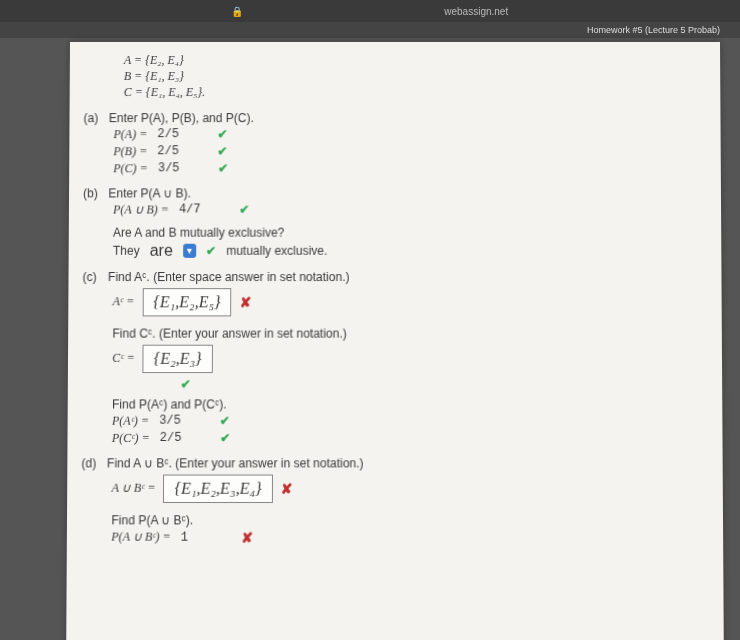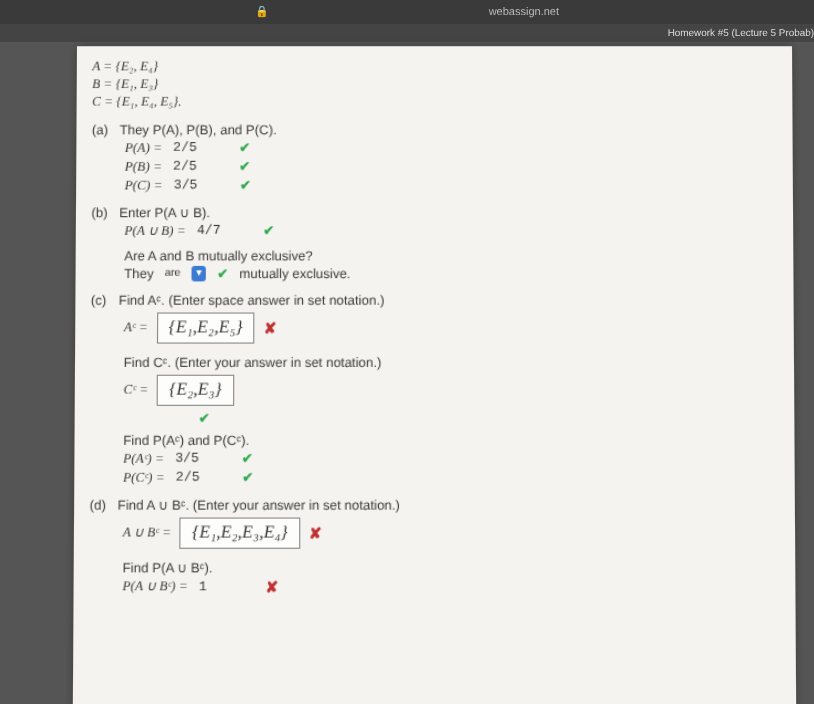--- a/index.html
+++ b/index.html
@@ -22,34 +22,35 @@
     gap: 200px;
     color: #bbb;
     font-size: 10px;
   }
   .tabbar {
     background: #444;
     height: 16px;
     display: flex;
     align-items: center;
     justify-content: flex-end;
+    padding-right: 20px;
     color: #ddd;
     font-size: 9px;
   }
   .page {
     background: #f4f3ef;
     margin: 4px 20px 0 70px;
     padding: 10px 14px;
     height: 600px;
     box-shadow: 0 0 8px rgba(0,0,0,0.3);
     transform: perspective(900px) rotateX(1deg);
     transform-origin: top;
   }
   .prompt { margin-bottom: 6px; }
-  .defs { line-height: 1.35; }
+  .defs { margin-left: 40px; line-height: 1.35; }
   .part { margin-top: 10px; }
   .part-label { display: inline-block; width: 22px; }
   .sub { margin-left: 30px; margin-top: 2px; }
   .row { display: flex; align-items: center; gap: 10px; }
   .val { min-width: 50px; font-family: Liberation Mono, monospace; }
   .check { color: #2fa84f; font-weight: bold; }
   .cross { color: #c03030; font-weight: bold; font-size: 14px; }
   .answer-box {
     display: inline-block;
     border: 1px solid #888;
@@ -63,21 +64,21 @@
   .dropdown {
     display: inline-block;
     background: #3b7bd1;
     color: #fff;
     border-radius: 3px;
     padding: 1px 4px;
     font-size: 10px;
     line-height: 12px;
   }
   .serif { font-family: 'Times New Roman', serif; font-style: italic; }
-  .sub-italic { font-size: 10px; }
+  .sub-italic { font-size: 16px; }
 </style>
 </head>
 <body>
 
 <div class="browser-top">
   <span>🔒</span>
   <span>webassign.net</span>
 </div>
 <div class="tabbar">
   <span>Homework #5 (Lecture 5 Probab)</span>
@@ -86,21 +87,21 @@
 <div class="page">
 
   <div class="defs">
     <div class="serif">A = {E₂, E₄}</div>
     <div class="serif">B = {E₁, E₃}</div>
     <div class="serif">C = {E₁, E₄, E₅}.</div>
   </div>
 
   <div class="part">
     <span class="part-label">(a)</span>
-    <span>They P(A), P(B), and P(C).</span>
+    <span>Enter P(A), P(B), and P(C).</span>
     <div class="sub row">
       <span class="serif">P(A) =</span>
       <span class="val">2/5</span>
       <span class="check">✔</span>
     </div>
     <div class="sub row">
       <span class="serif">P(B) =</span>
       <span class="val">2/5</span>
       <span class="check">✔</span>
     </div>

